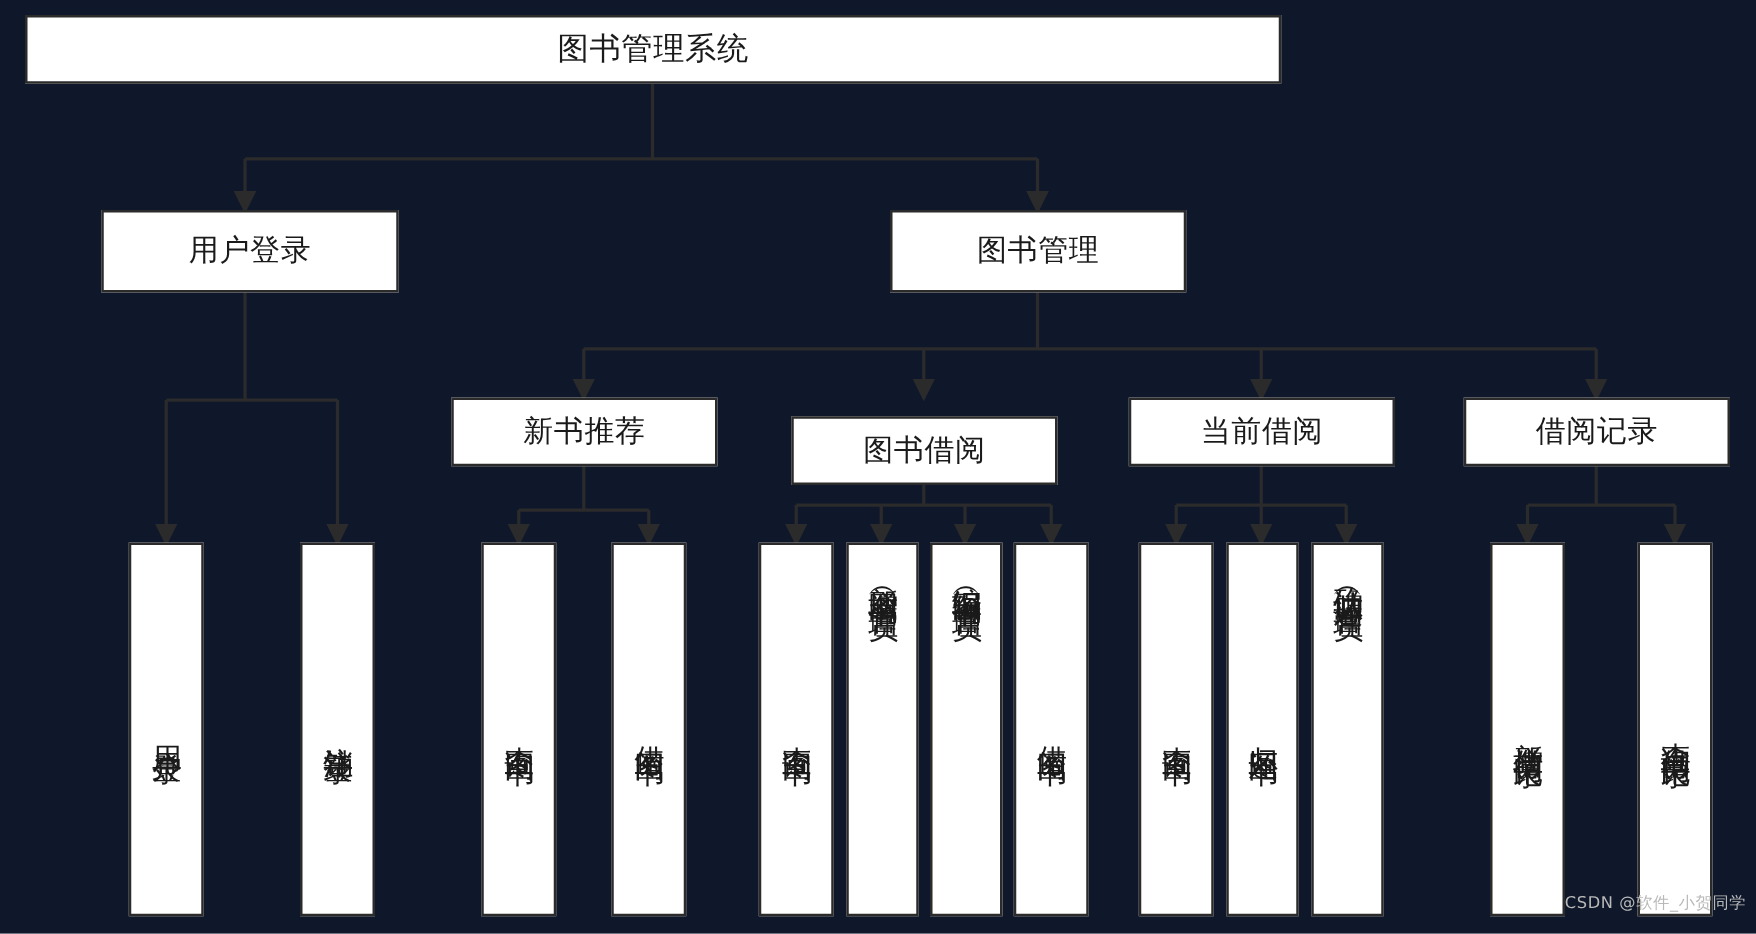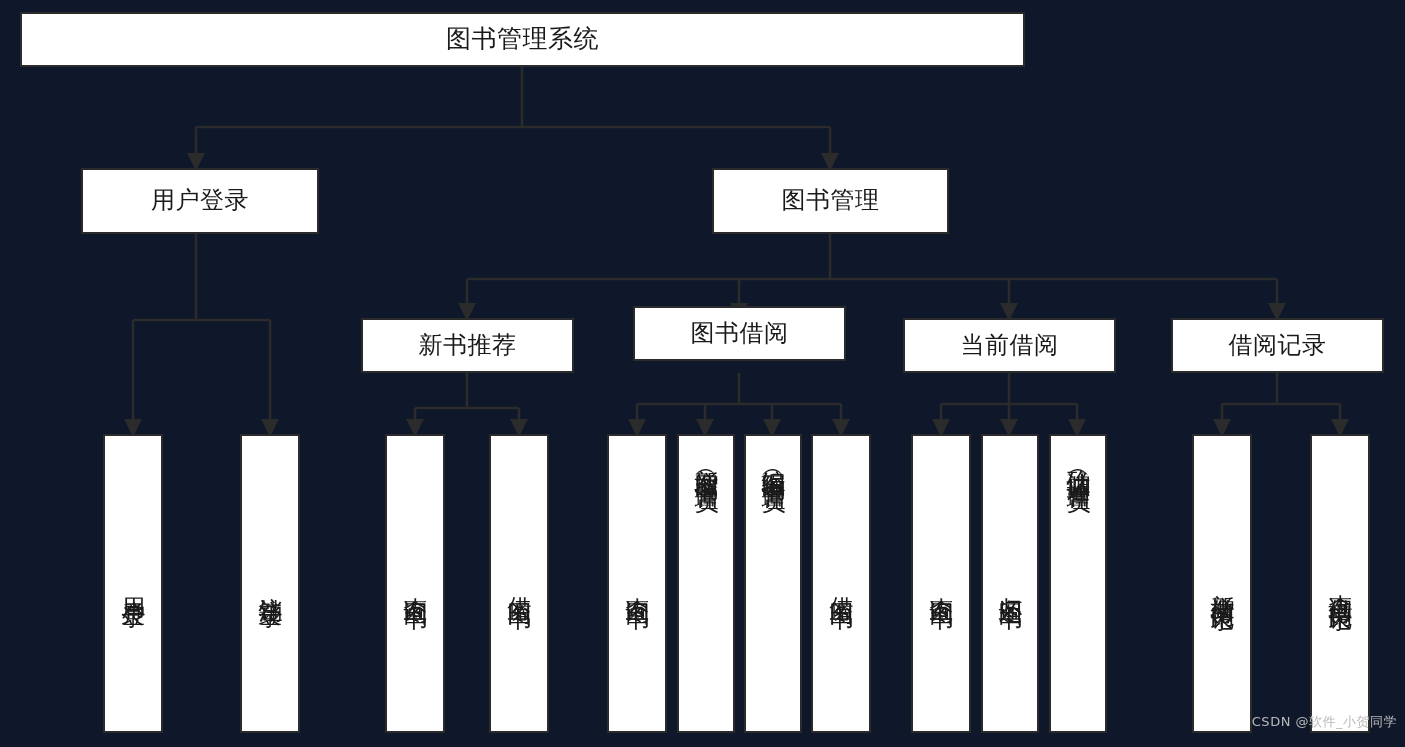--- a/index.html
+++ b/index.html
@@ -142,21 +142,21 @@
   <div class="node horiz" style="left:81px; top:168px; width:238px; height:66px;">
     <span class="node-label">用户登录</span>
   </div>
   <div class="node horiz" style="left:712px; top:168px; width:237px; height:66px;justify-content:center;">
     <span class="node-label">图书管理</span>
   </div>
 
   <div class="node horiz" style="left:361px; top:318px; width:213px; height:55px;text-align:right;">
     <span class="node-label">新书推荐</span>
   </div>
-  <div class="node horiz" style="left:633px; top:306px; width:213px; height:55px;">
+  <div class="node horiz" style="left:633px; top:333px; width:213px; height:55px;">
     <span class="node-label">图书借阅</span>
   </div>
   <div class="node horiz" style="left:1171px; top:318px; width:213px; height:55px;">
     <span class="node-label">借阅记录</span>
   </div>
   <div class="node horiz" style="left:903px; top:318px; width:213px; height:55px;">
     <span class="node-label">当前借阅</span>
   </div>
 
   <div class="node vert mid" style="left:103px; top:434px; width:60px; height:299px;">

